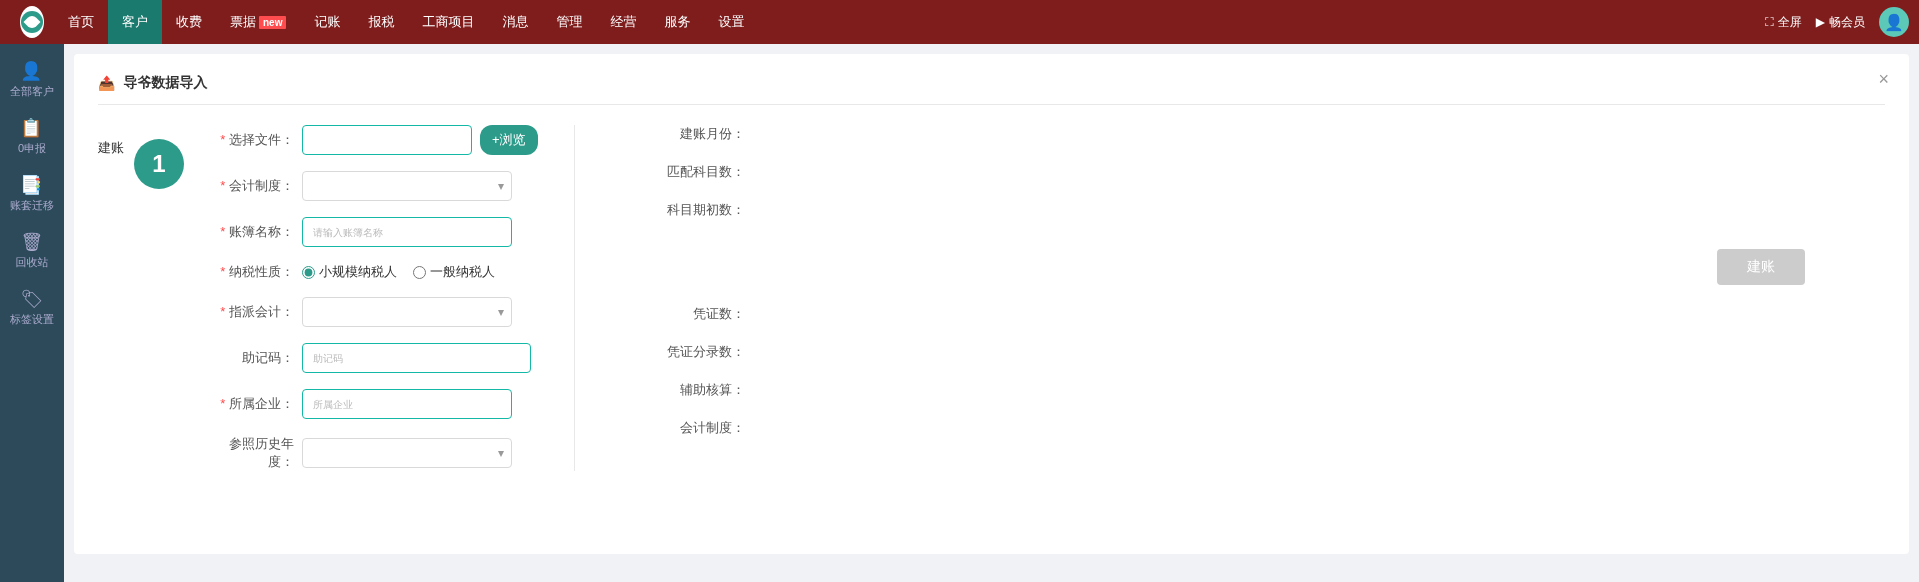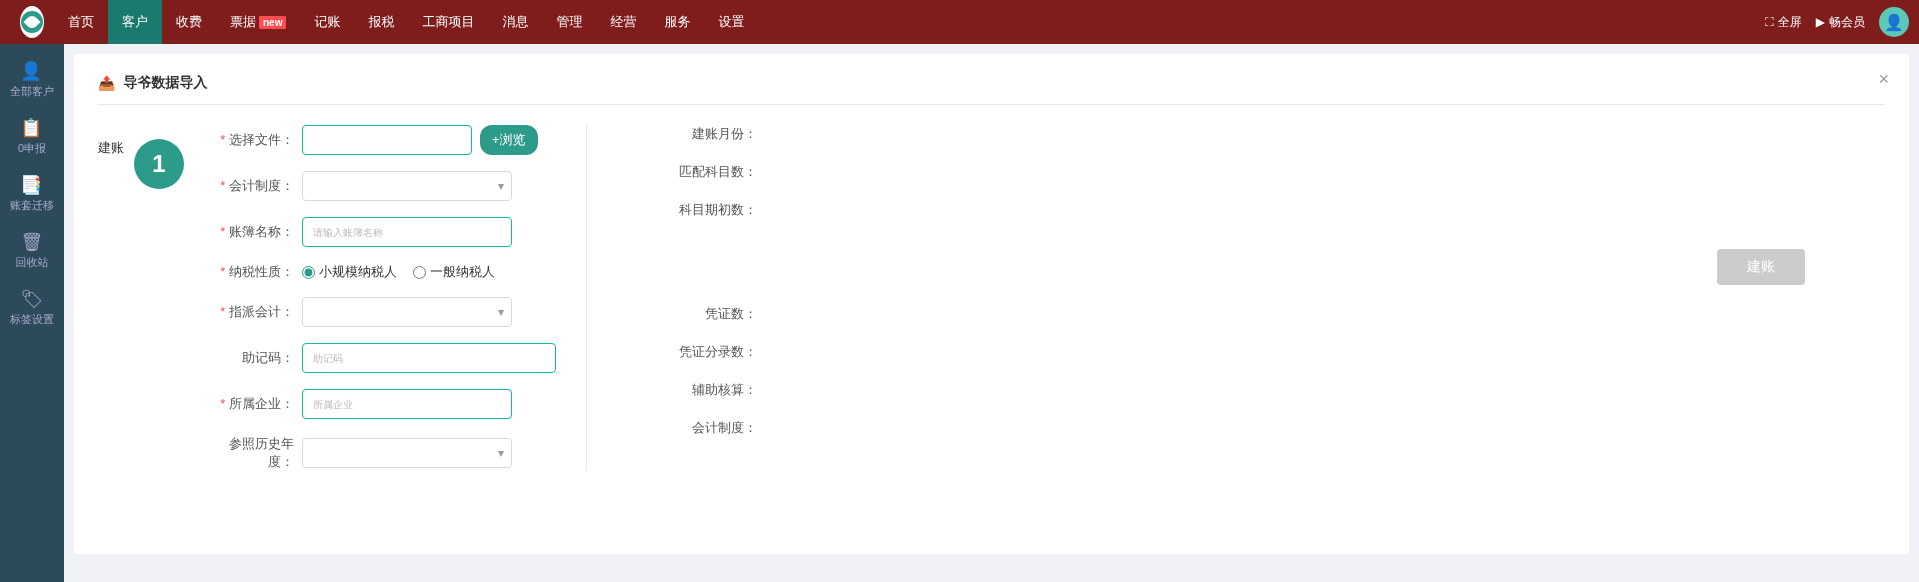--- a/index.html
+++ b/index.html
@@ -455,21 +455,21 @@
               <span class="form-label required">指派会计：</span>
               <div class="select-wrapper">
                 <select class="form-select">
                   <option value=""></option>
                 </select>
               </div>
             </div>
 
             <div class="form-row">
               <span class="form-label">助记码：</span>
-              <input class="form-input" style="width: 254px;" type="text" placeholder="助记码">
+              <input class="form-input" style="width: 229px;" type="text" placeholder="助记码">
             </div>
 
             <div class="form-row">
               <span class="form-label required">所属企业：</span>
               <input class="form-input" style="width: 210px;" type="text" placeholder="所属企业">
             </div>
 
             <div class="form-row">
               <span class="form-label">参照历史年度：</span>
               <div class="select-wrapper">

